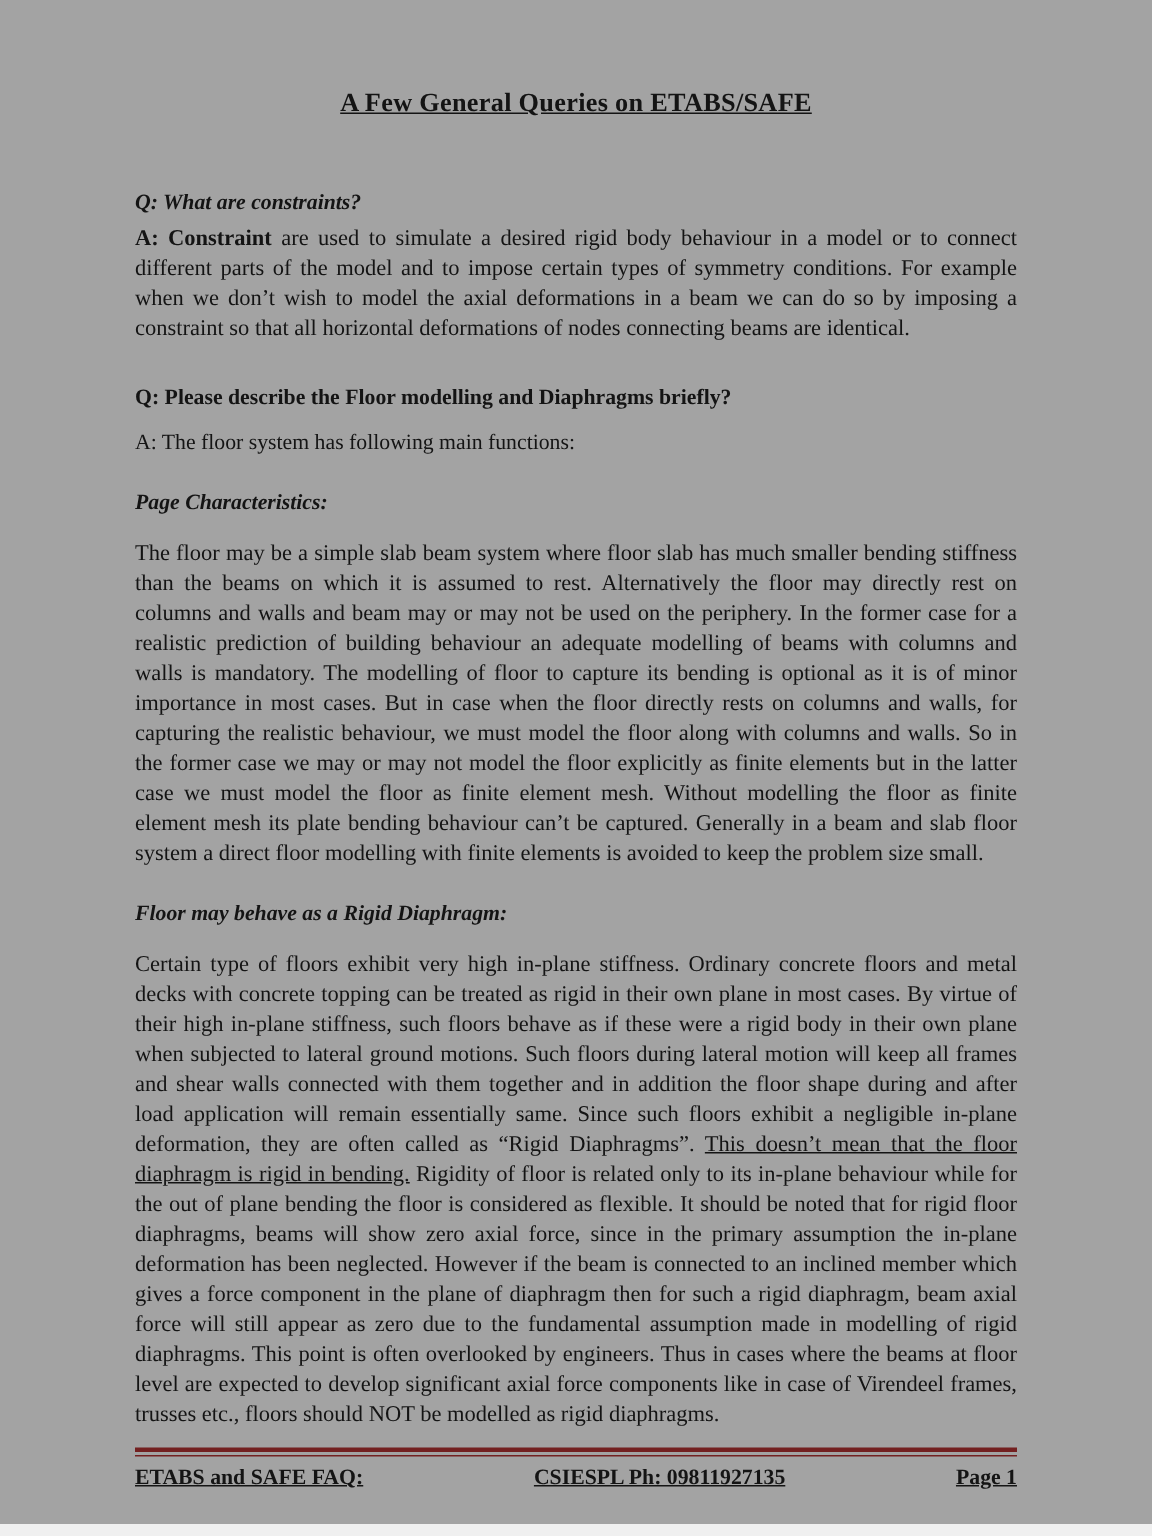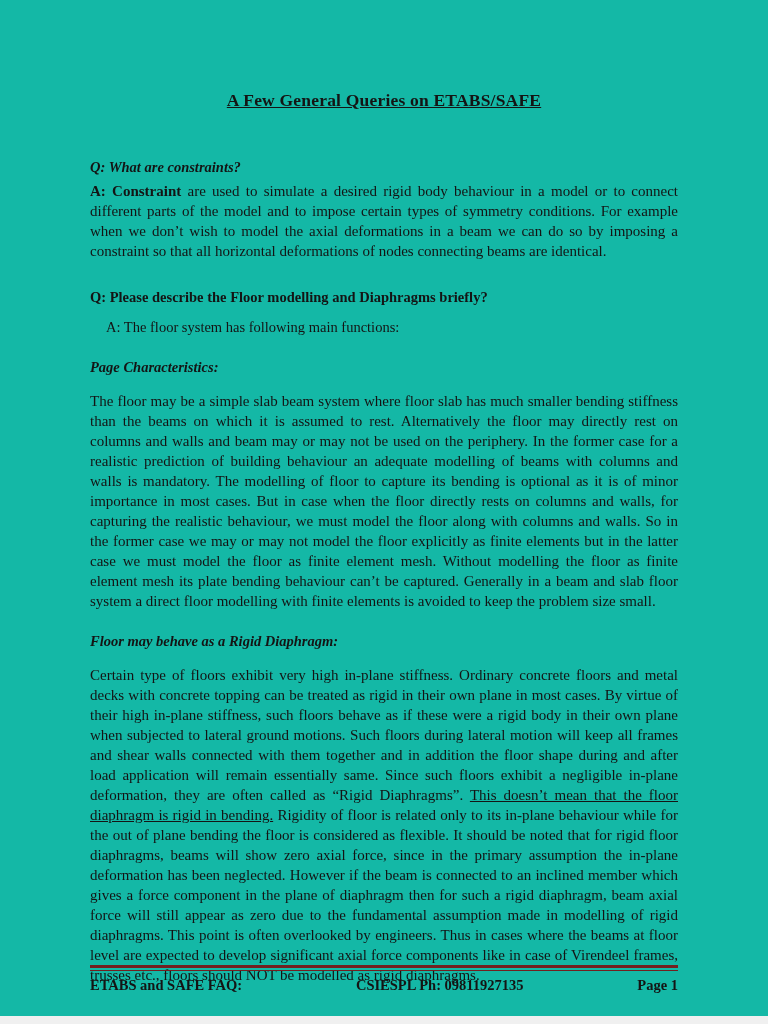--- a/index.html
+++ b/index.html
@@ -8,23 +8,23 @@
     height: 1024px;
     position: relative;
     overflow: hidden;
     background: #ffffff;
     font-family: "Liberation Serif", "DejaVu Serif", serif;
     color: #141414;
   }
   .page {
     position: absolute;
     inset: 0;
-    background: #14b8a6;
+    background: #a3a3a3;
     box-sizing: border-box;
-    padding: 90px 90px 0 90px;
+    padding: 58px 90px 0 90px;
   }
   .doc-title {
     font-size: 17.5px;
     font-weight: bold;
     text-align: center;
     text-decoration: underline;
     margin: 0 0 46px 0;
     letter-spacing: 0.2px;
   }
   .q {
@@ -36,21 +36,21 @@
   .doc-title + .q { margin-top: 0; font-style: italic; }
   .body-p {
     font-size: 15px;
     line-height: 20px;
     text-align: justify;
     margin: 0 0 8px 0;
   }
   .intro-p {
     font-size: 14.5px;
     line-height: 20px;
-    margin: 10px 0 8px 16px;
+    margin: 10px 0 8px 0;
   }
   ol.fn-list {
     margin: 4px 0 12px 0;
     padding-left: 48px;
   }
   ol.fn-list li {
     font-size: 14.5px;
     line-height: 20px;
     padding-left: 8px;
     margin-bottom: 4px;
@@ -75,20 +75,21 @@
     border-bottom: 1px solid #732020;
     height: 2px;
     margin-bottom: 6px;
   }
   .footer-row {
     display: flex;
     justify-content: space-between;
     align-items: baseline;
     font-weight: bold;
     font-size: 14.5px;
+    text-decoration: underline;
   }
   .viewer-gap {
     position: absolute;
     left: 0;
     right: 0;
     bottom: 0;
     height: 8px;
     background: #f0f0f0;
   }
 </style>

